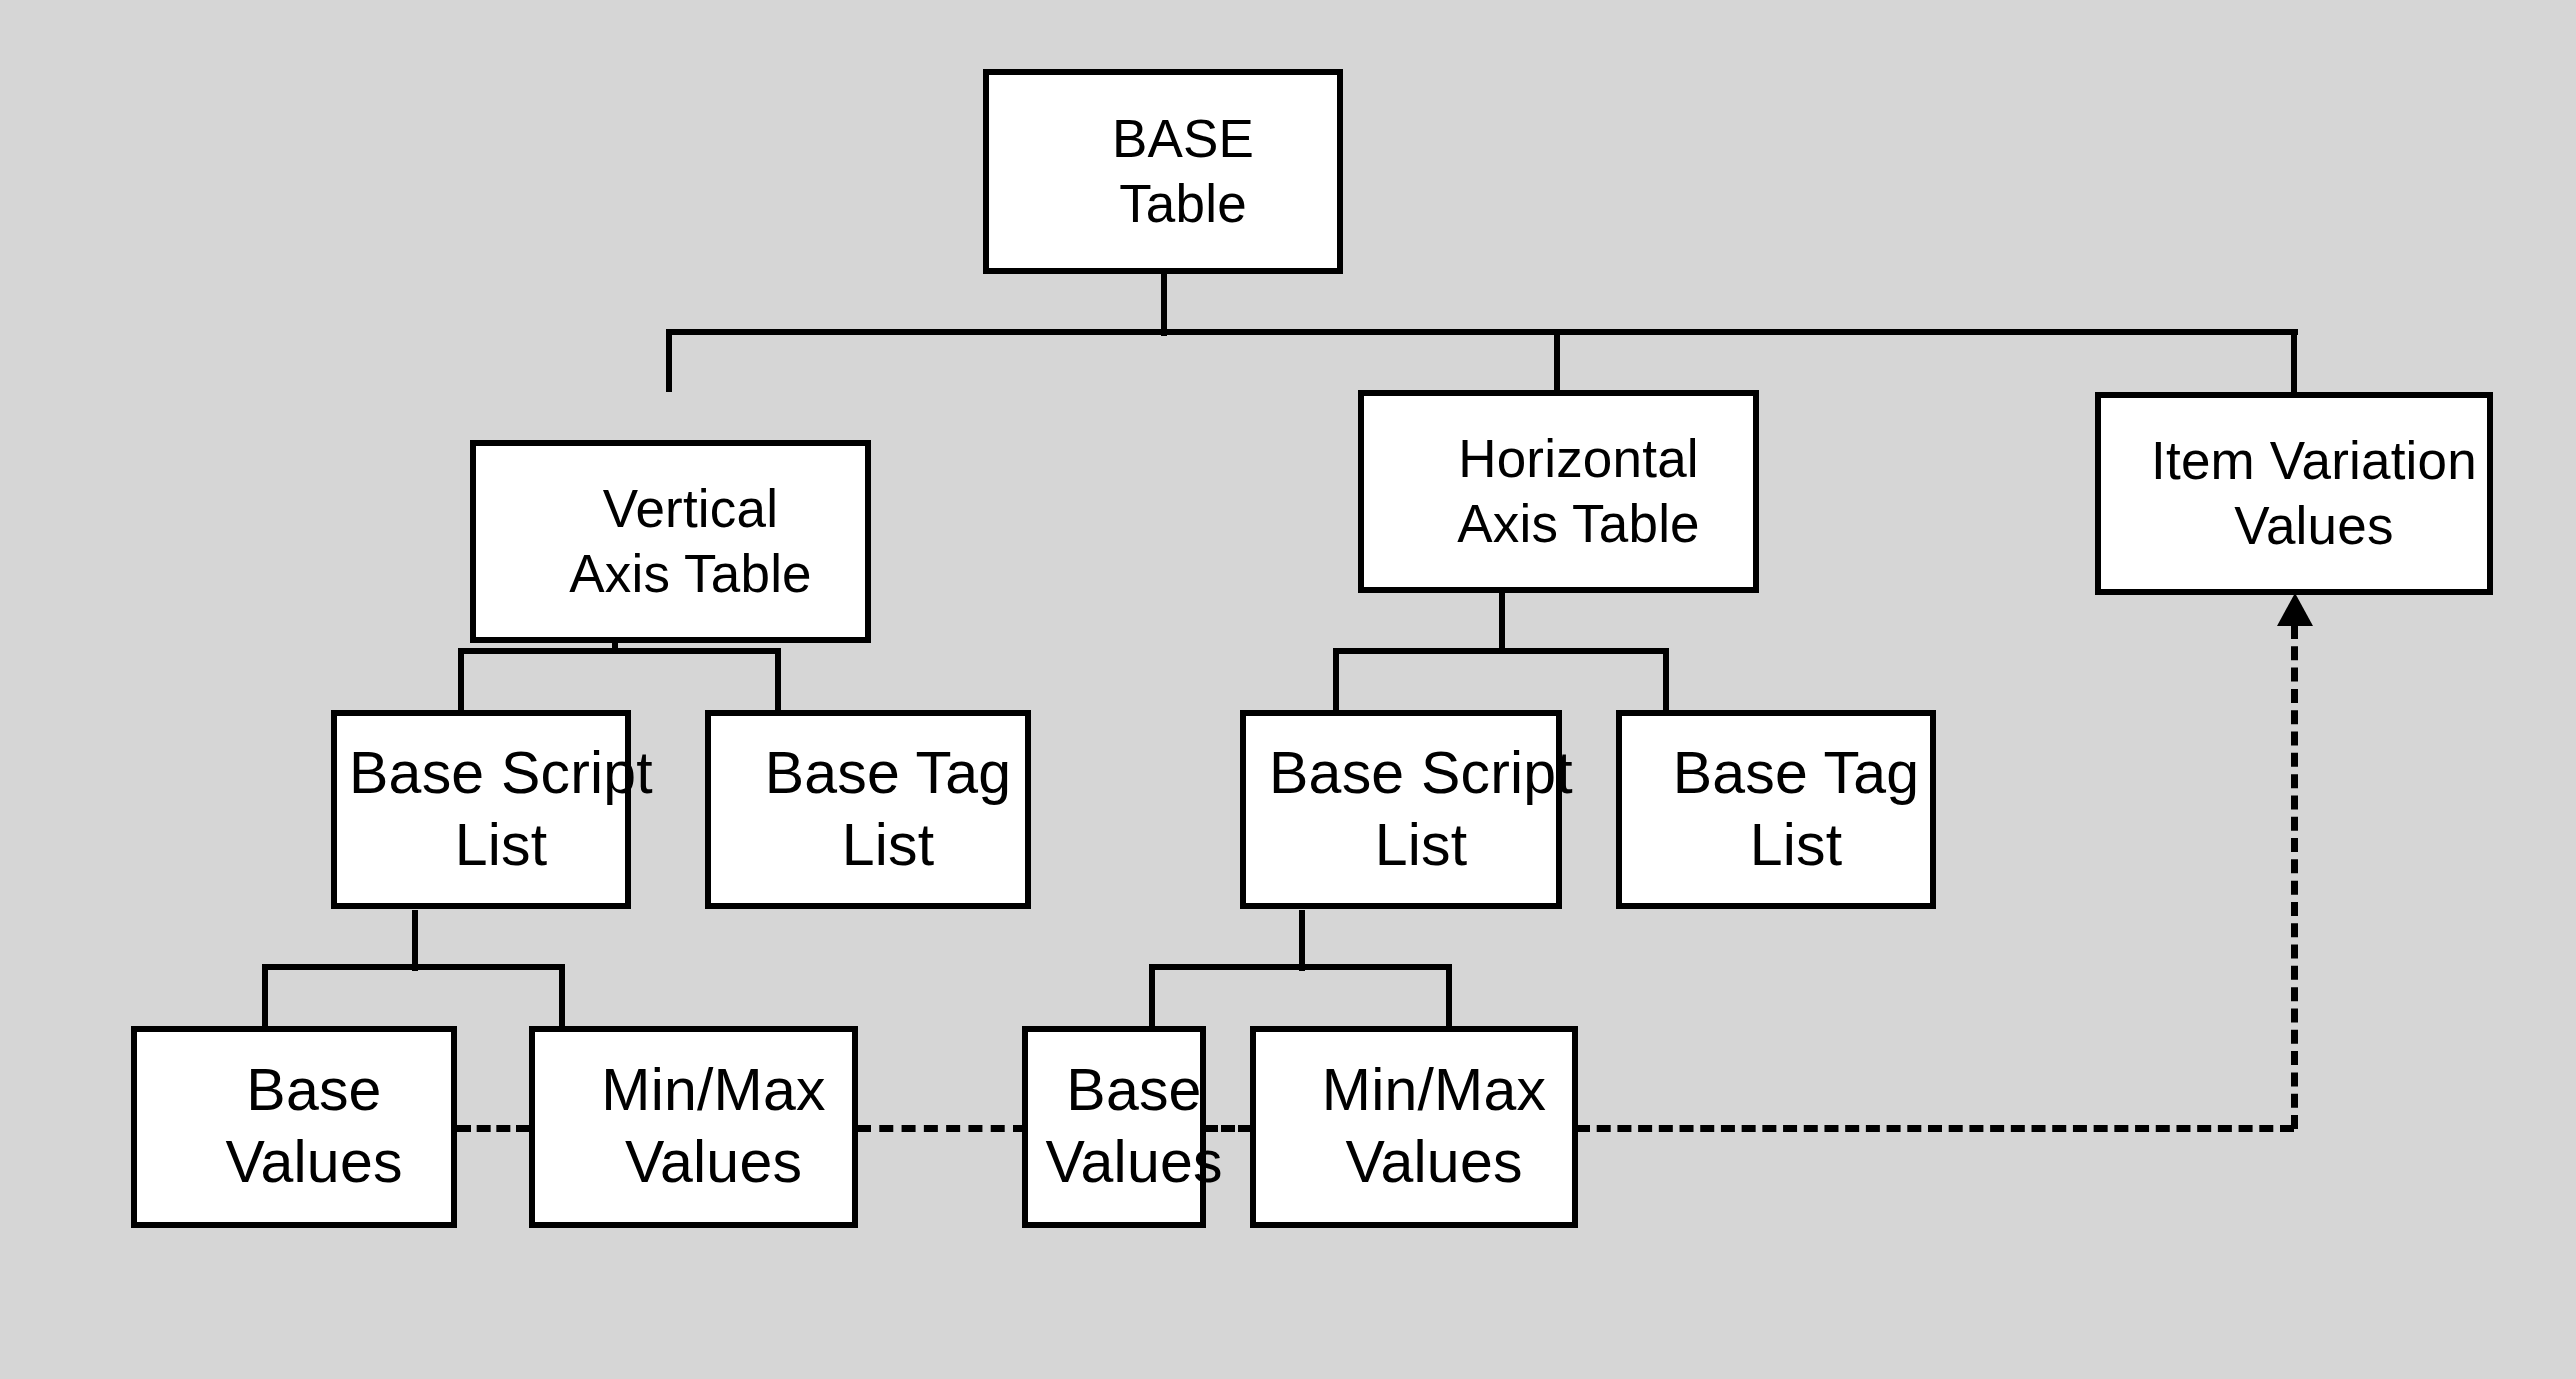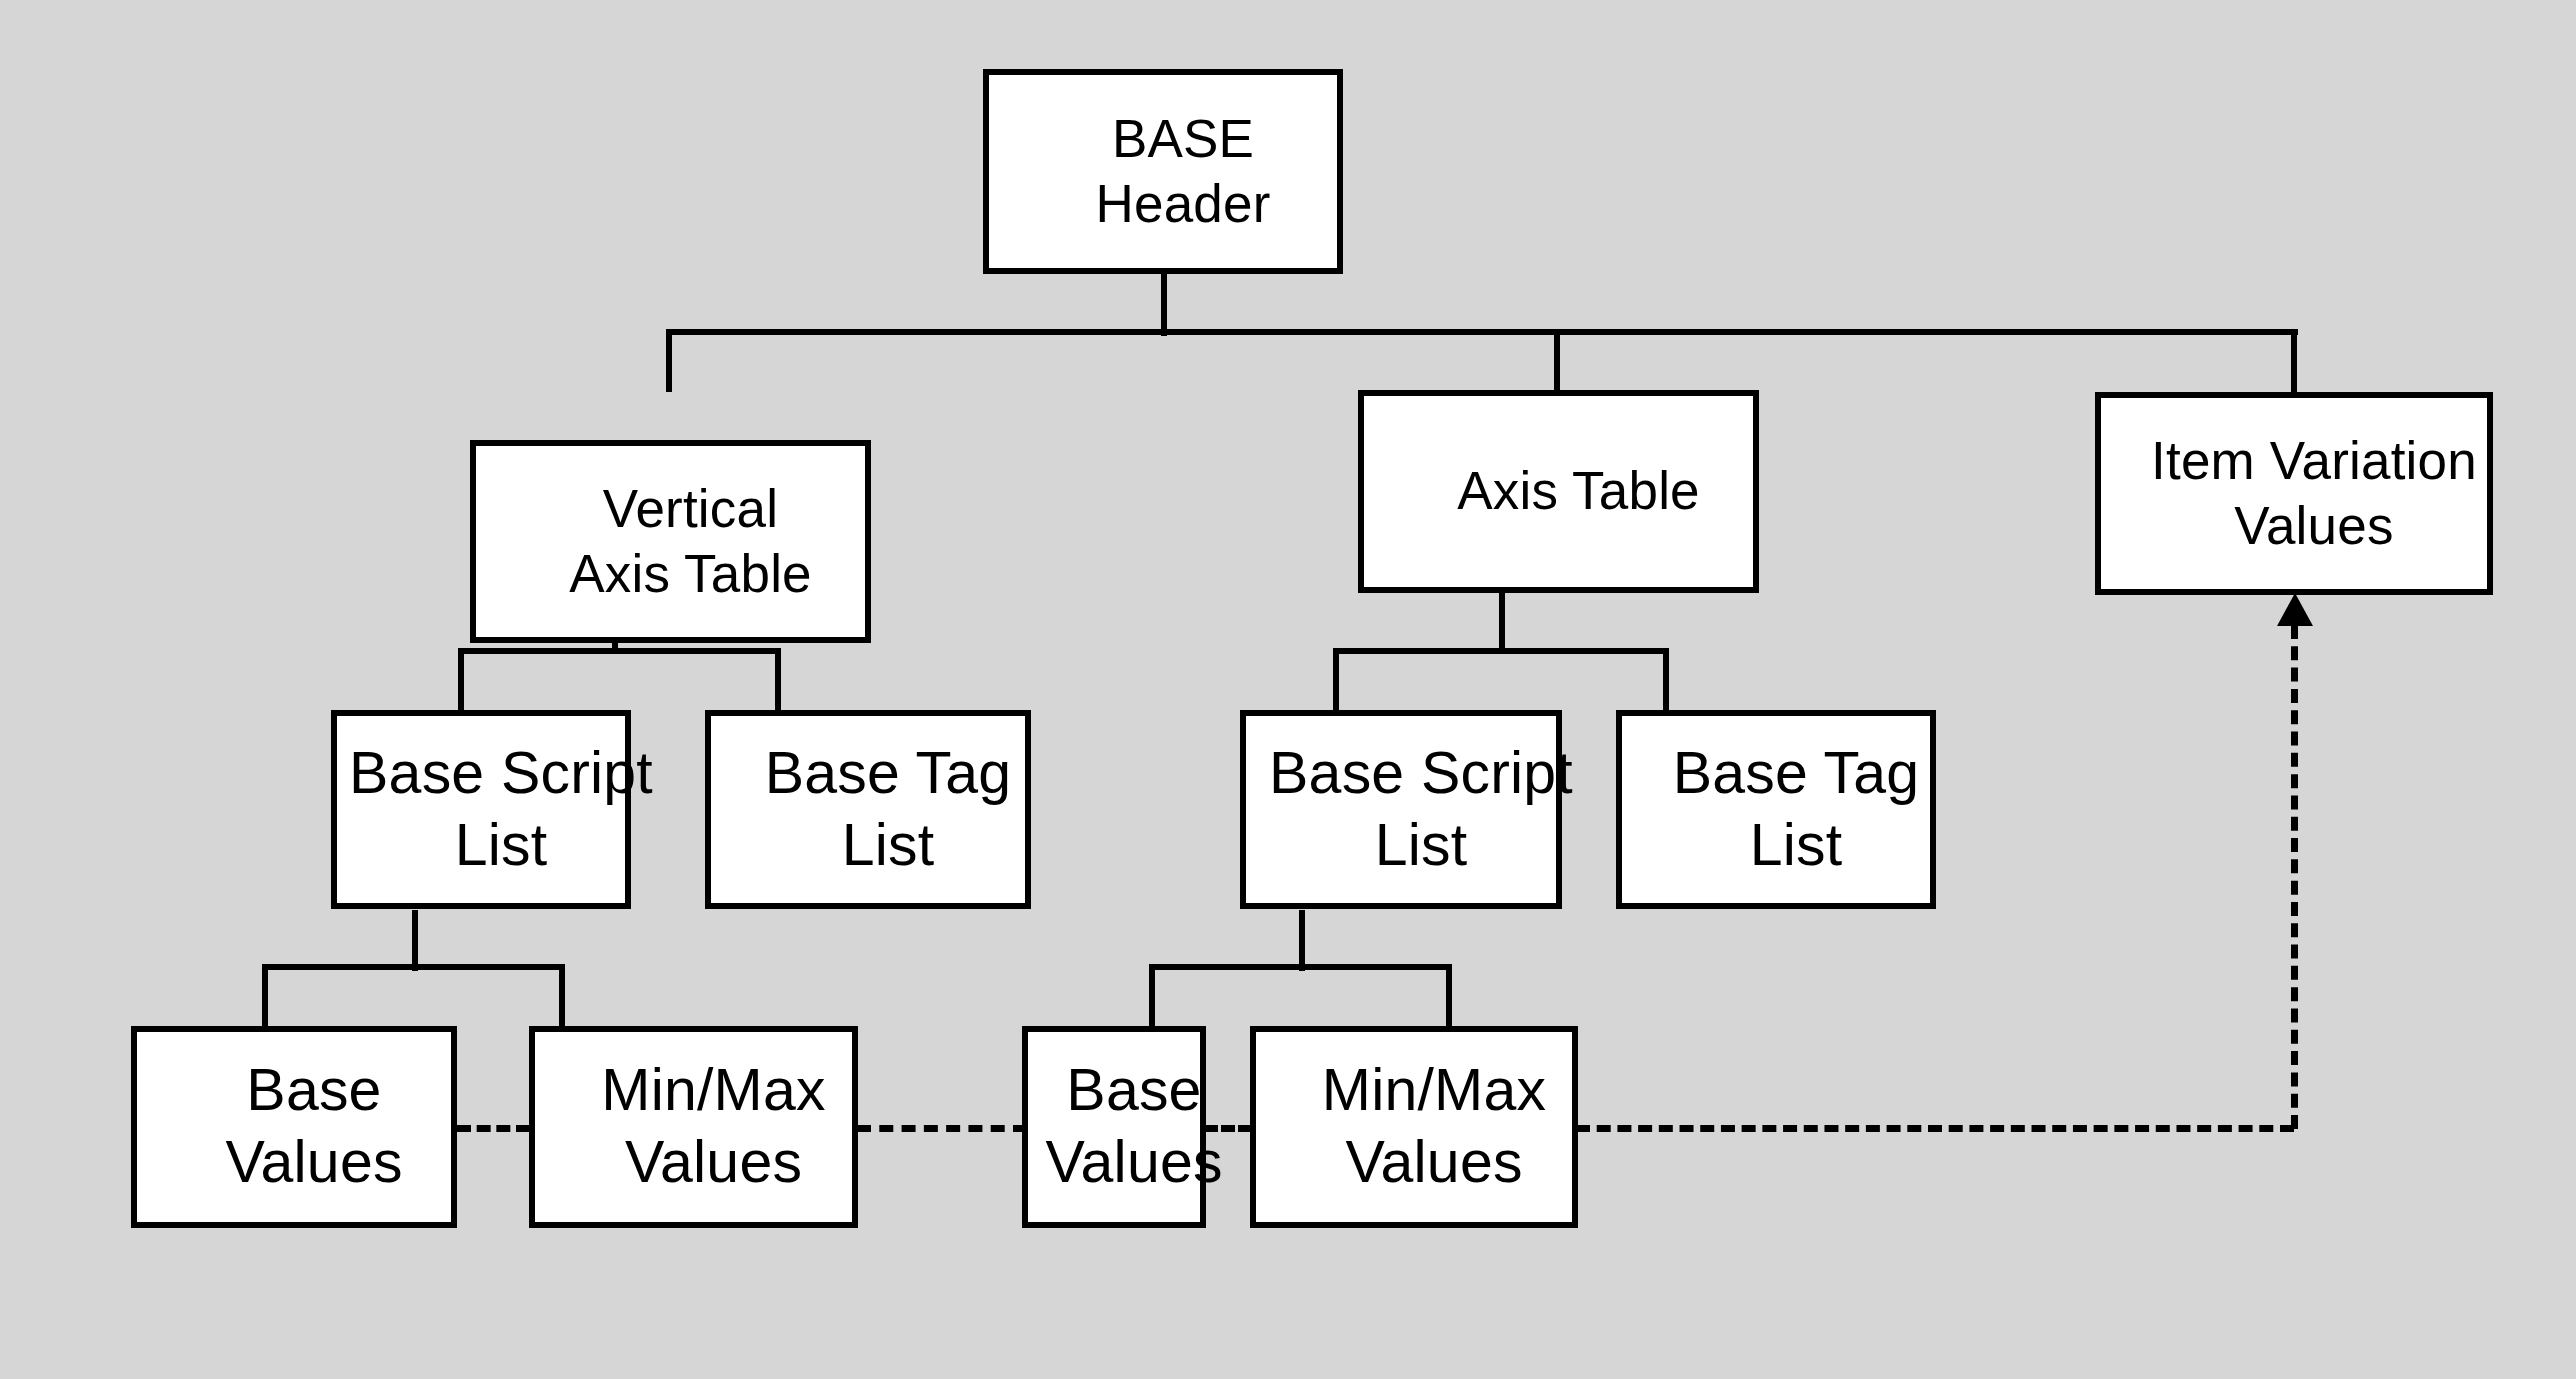--- a/index.html
+++ b/index.html
@@ -109,29 +109,30 @@
 
   <div class="dash-h" style="left:457px; top:1125px; width:73px;"></div>
   <div class="dash-h" style="left:857px; top:1125px; width:170px;"></div>
   <div class="dash-h" style="left:1204px; top:1125px; width:48px;"></div>
   <div class="dash-h" style="left:1576px; top:1125px; width:718px;"></div>
   <div class="dash-v" style="left:2291px; top:625px; height:504px;"></div>
   <div class="arrow-up" style="left:2277px; top:593px;"></div>
 
   <div class="node" style="left:983px; top:69px; width:360px; height:205px;">
     <span class="line">BASE</span>
-    <span class="line">Header</span>
+    <span class="line">Table</span>
   </div>
 
   <div class="node" style="left:470px; top:406px; width:401px; height:203px;margin-top:34px;">
     <span class="line">Vertical</span>
     <span class="line">Axis Table</span>
   </div>
 
   <div class="node" style="left:1358px; top:390px; width:401px; height:203px;">
+    <span class="line">Horizontal</span>
     <span class="line">Axis Table</span>
   </div>
 
   <div class="node" style="left:2095px; top:392px; width:398px; height:203px;">
     <span class="line">Item Variation</span>
     <span class="line">Values</span>
   </div>
 
   <div class="node narrow" style="left:331px; top:710px; width:300px; height:199px;">
     <span class="line">Base Script</span>

